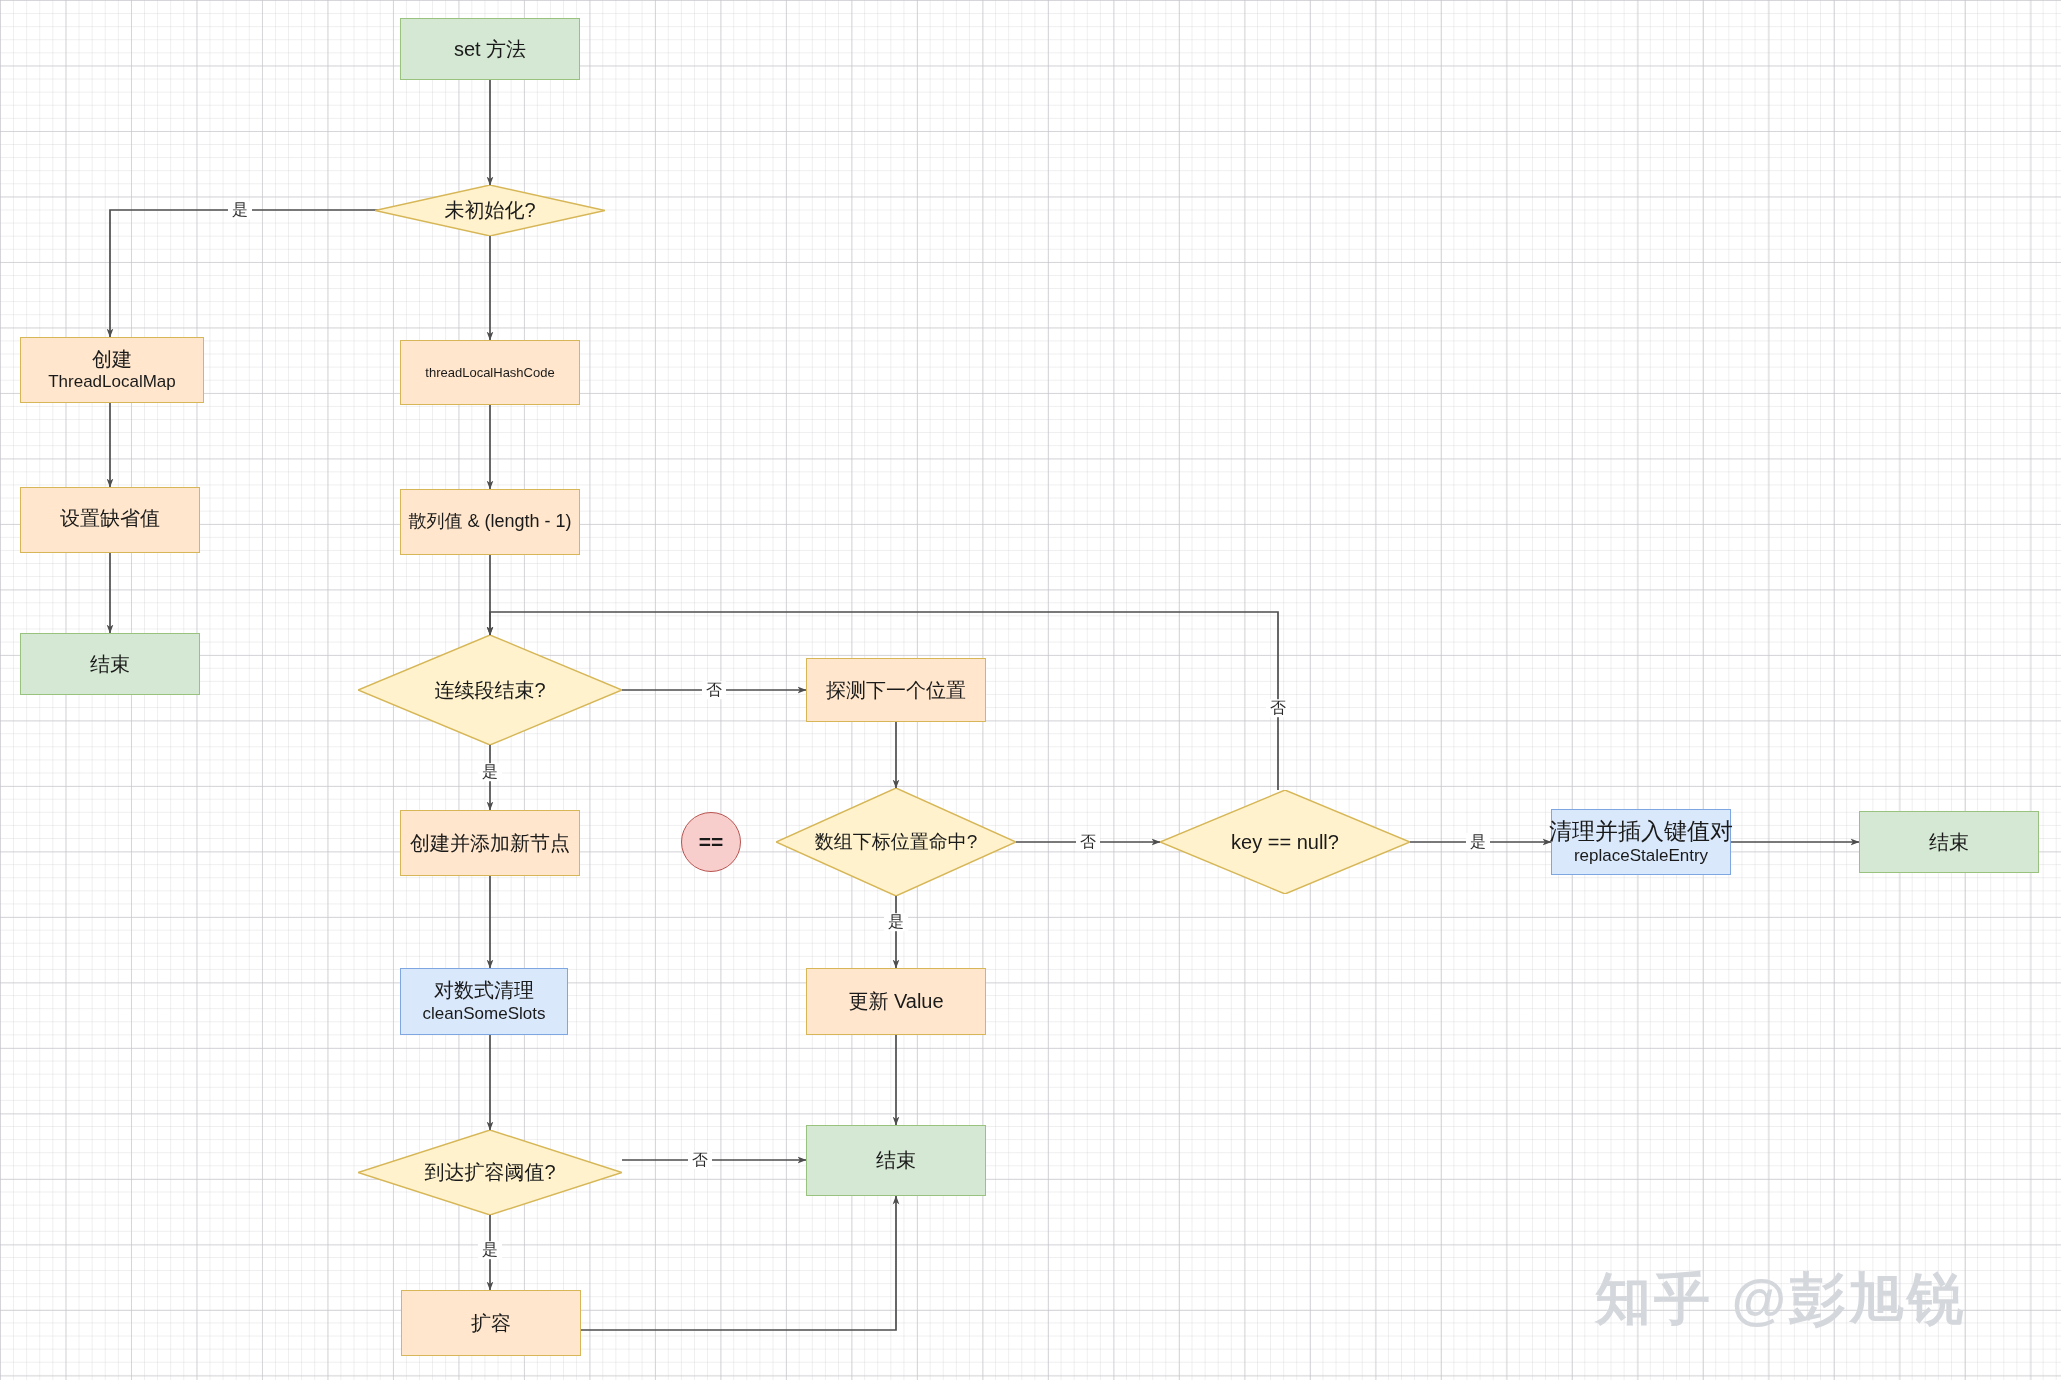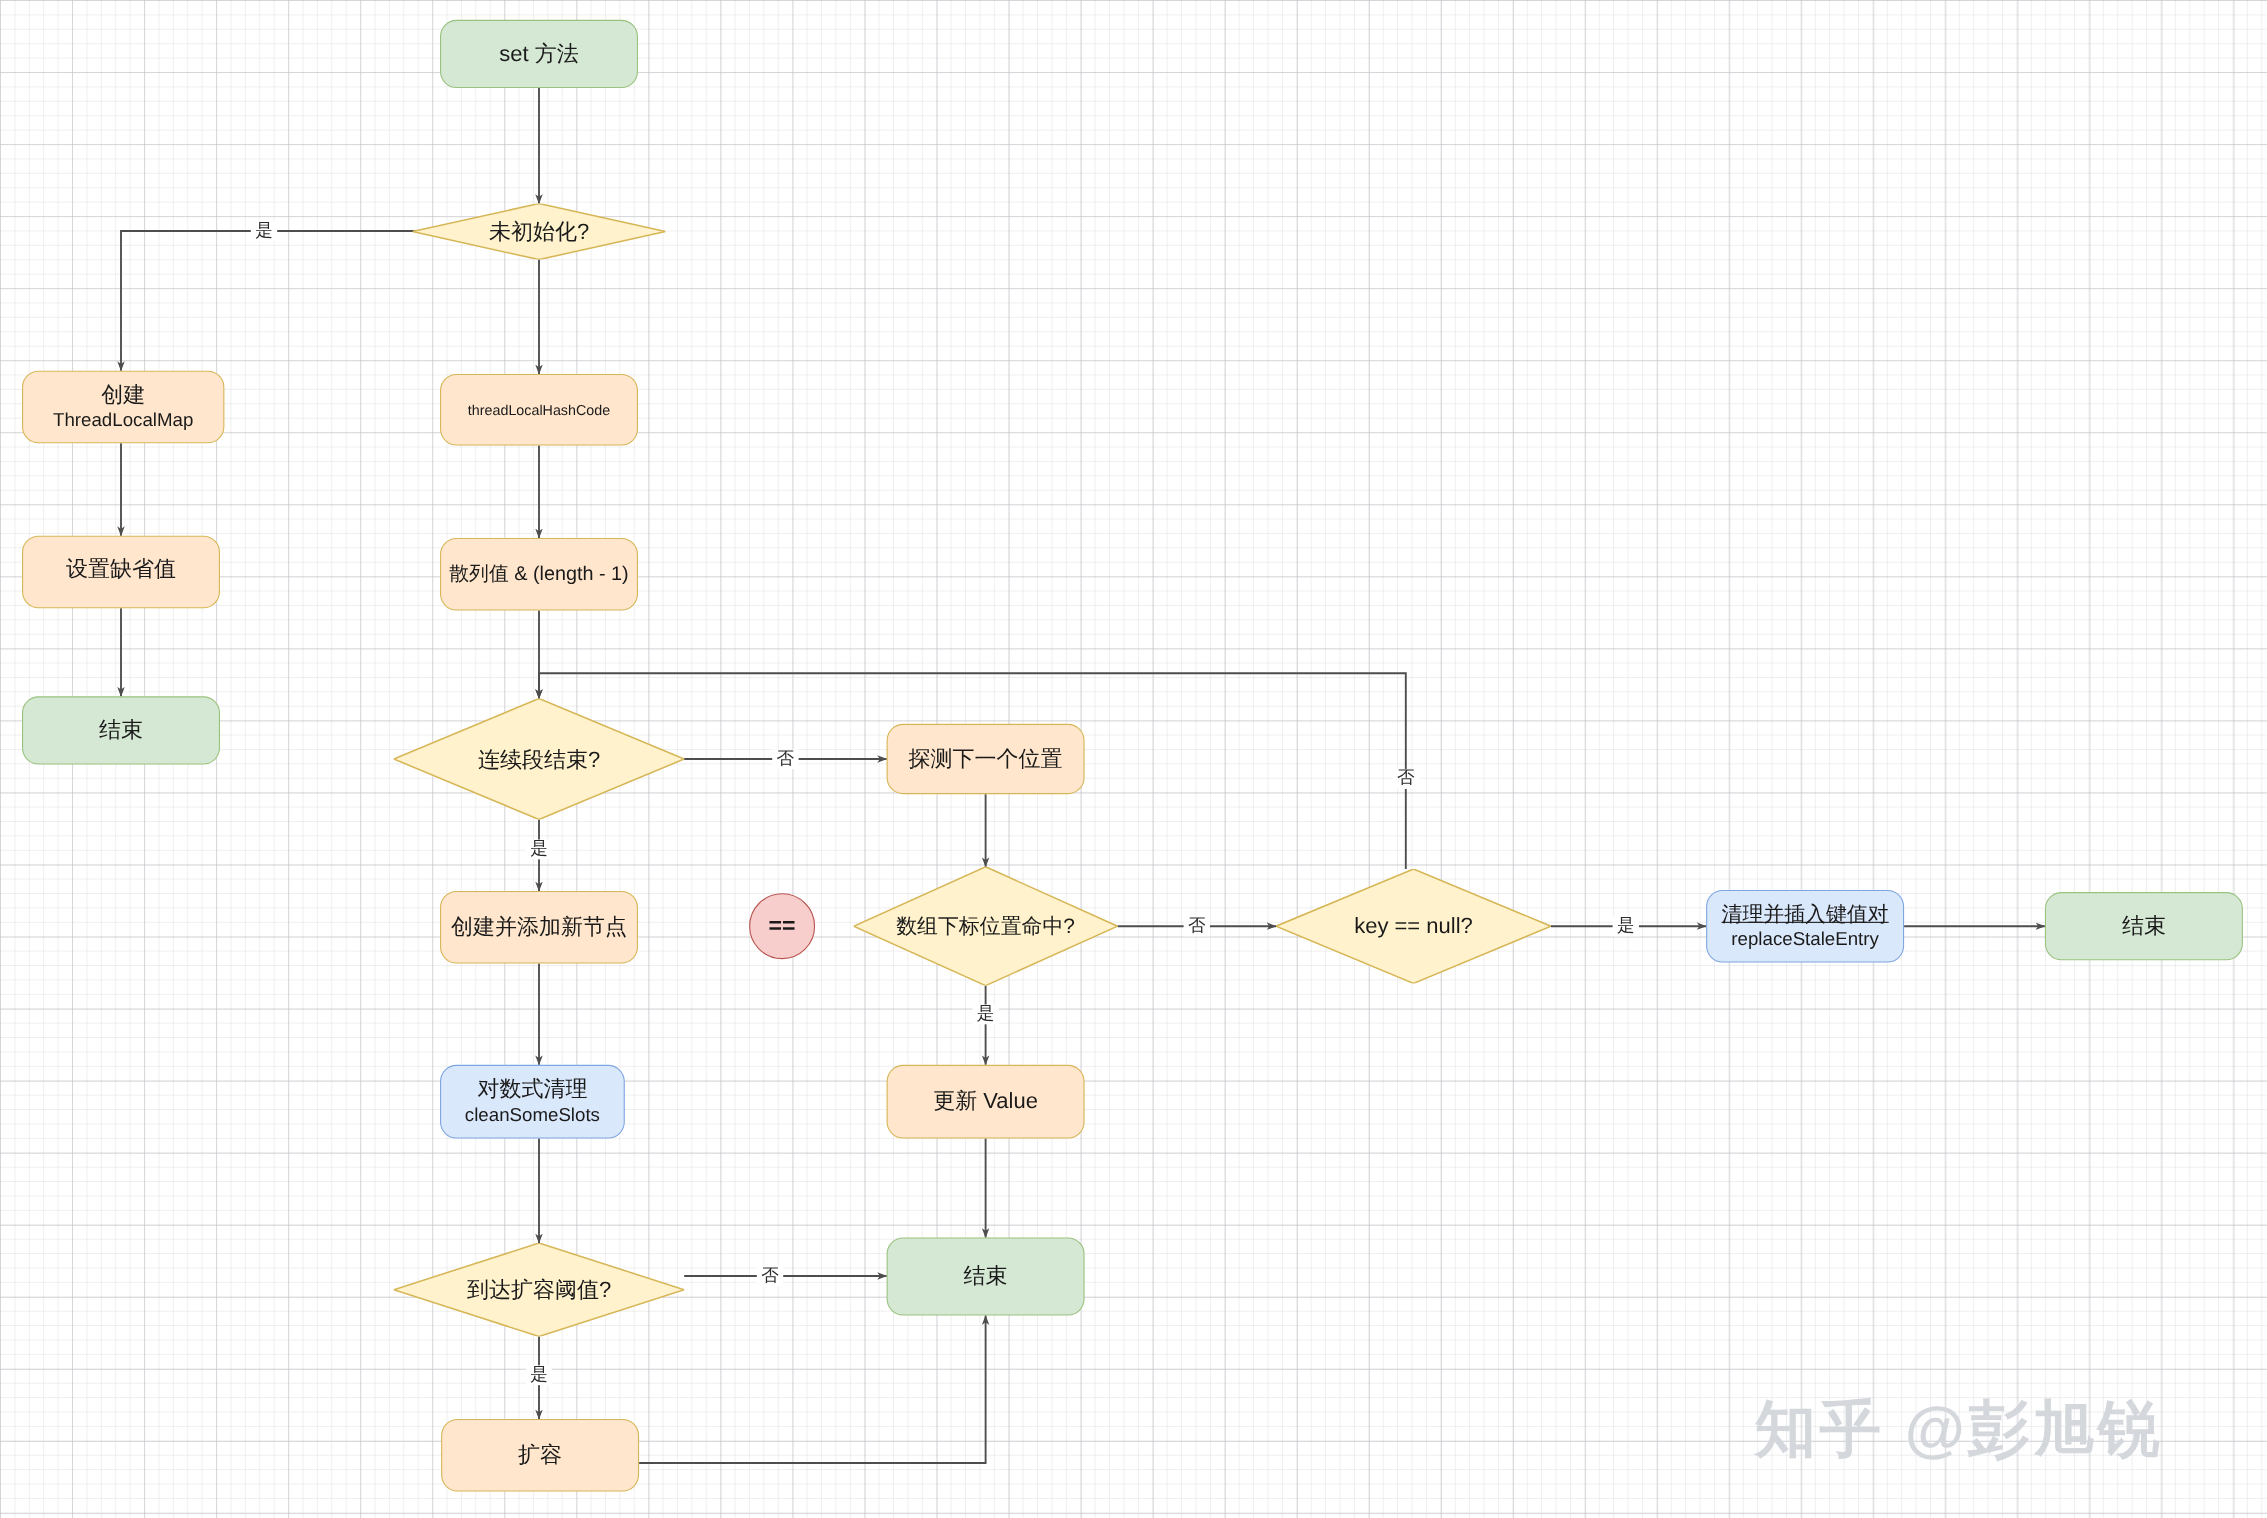--- a/index.html
+++ b/index.html
@@ -36,21 +36,21 @@
     box-sizing: border-box;
     display: flex;
     flex-direction: column;
     align-items: center;
     justify-content: center;
     text-align: center;
     line-height: 1.22;
     color: #1a1a1a;
   }
   .rect {
-    border-radius: 15px;
+    border-radius: 0;
     border: 1.4px solid;
   }
   .green {
     background: #d5e8d4;
     border-color: #9ac27f;
   }
   .orange {
     background: #ffe6cc;
     border-color: #d6b656;
   }
@@ -228,21 +228,21 @@
   </div>
 
   <div class="diamond-wrap" style="left:776px; top:788px; width:240px; height:108px;">
     <svg width="240" height="108" viewBox="0 0 240 108" xmlns="http://www.w3.org/2000/svg">
       <polygon points="120,0 240,54 120,108 0,54" fill="#fff2cc" stroke="#d6b656" stroke-width="1.4"></polygon>
     </svg>
     <div class="diamond-label" style="font-size:19px;">数组下标位置命中?</div>
   </div>
 
   <div class="node rect blue" style="left:1551px; top:809px; width:180px; height:66px;">
-    <div class="title" style="font-size:19px;text-decoration:underline;">清理并插入键值对</div>
+    <div class="title" style="font-size:23px;">清理并插入键值对</div>
     <div class="sub">replaceStaleEntry</div>
   </div>
 
   <div class="node rect green" style="left:1859px; top:811px; width:180px; height:62px;">
     <div class="title">结束</div>
   </div>
 
   <div class="node rect blue" style="left:400px; top:968px; width:168px; height:67px;">
     <div class="title">对数式清理</div>
     <div class="sub">cleanSomeSlots</div>

